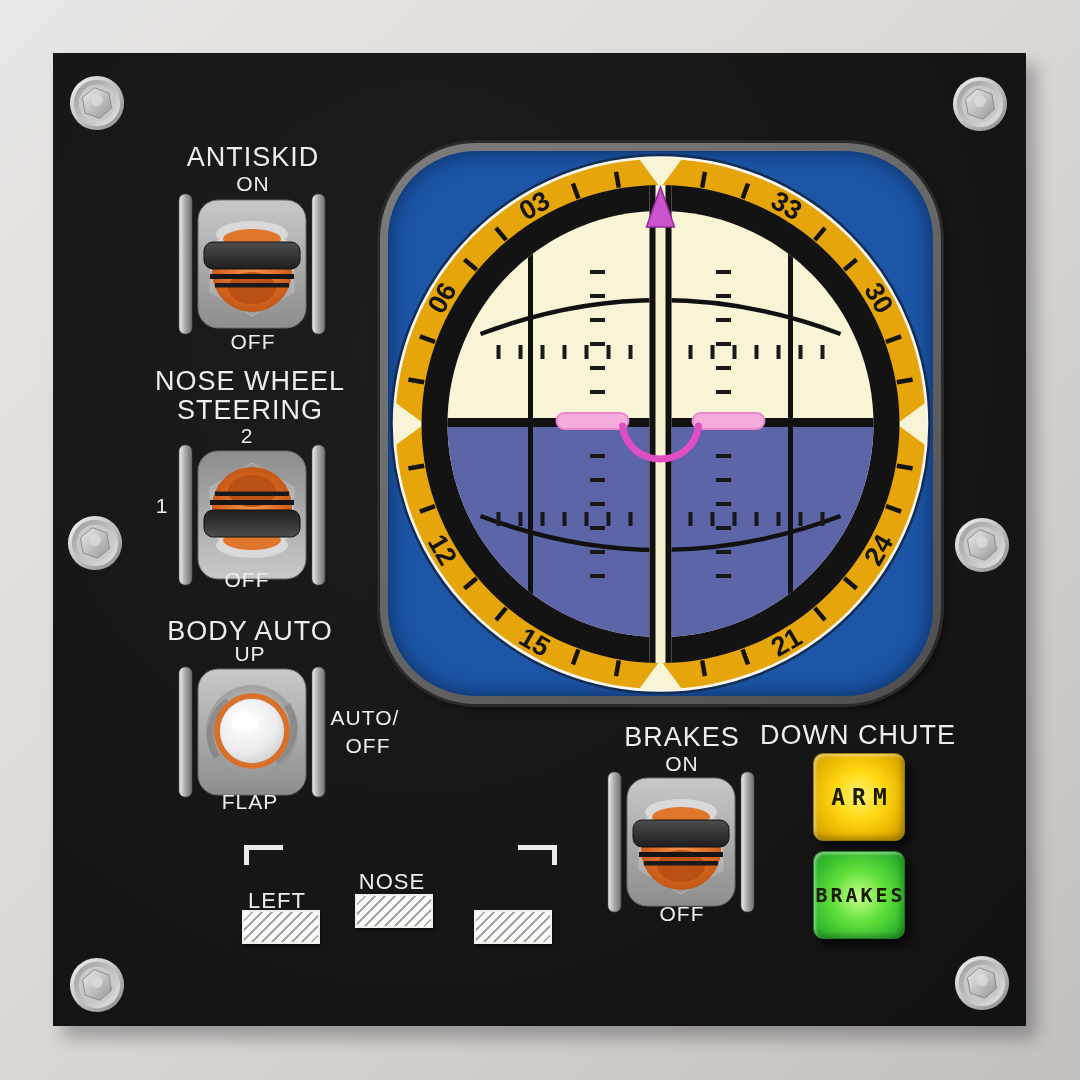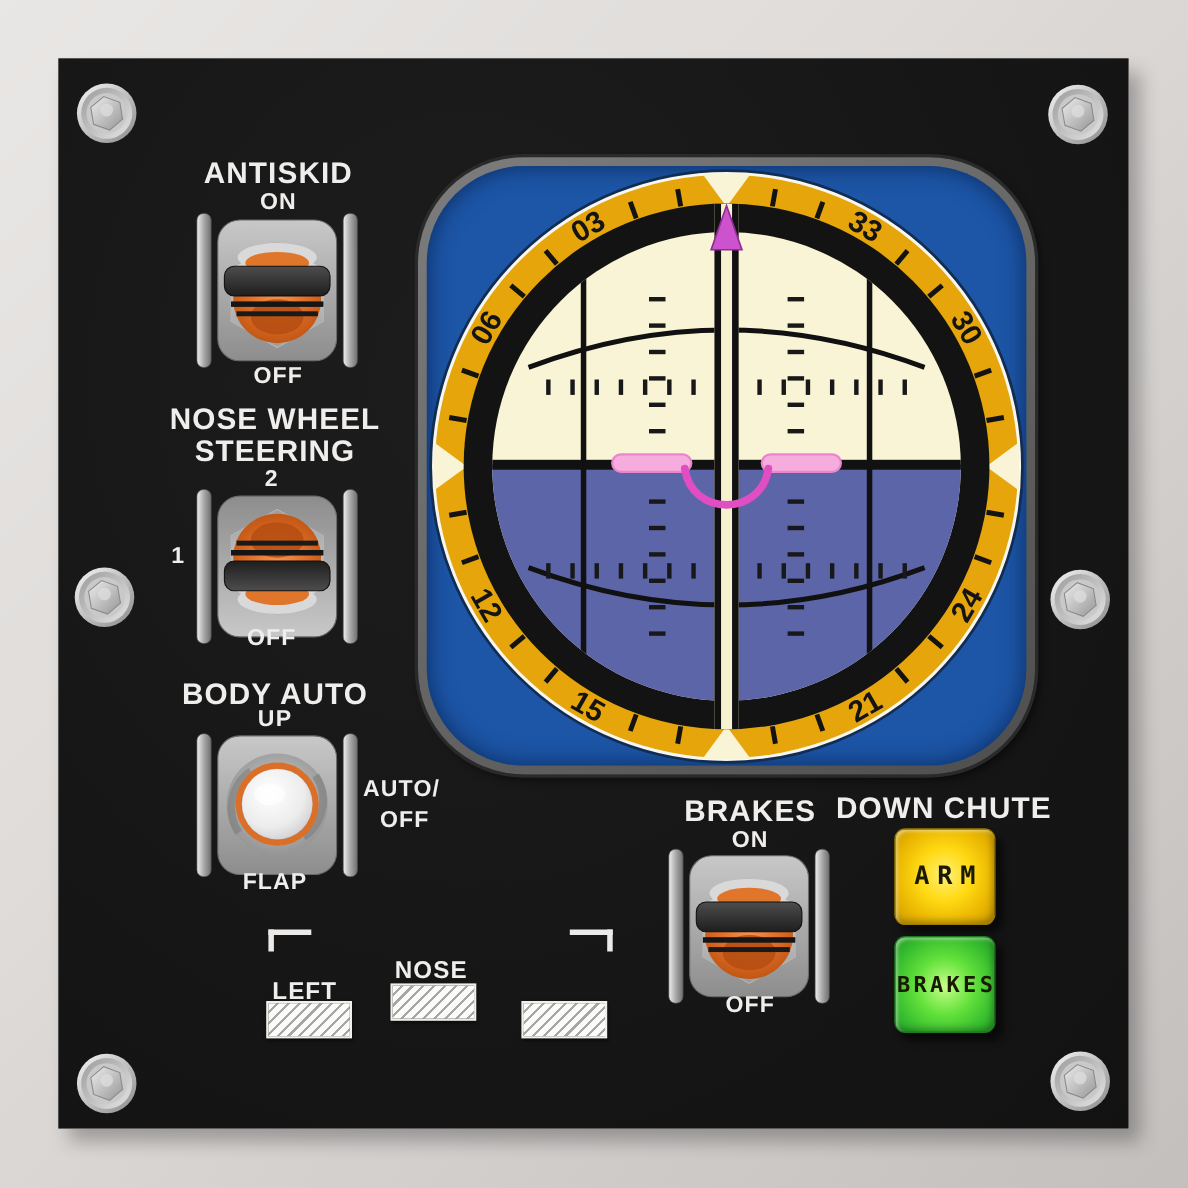--- a/index.html
+++ b/index.html
@@ -2,21 +2,21 @@
 <html><head>
 <meta charset="utf-8">
 <style>
   html,body{margin:0;padding:0;}
   .wall{position:relative;width:1080px;height:1080px;overflow:hidden;
     background:linear-gradient(135deg,#e9e7e5 0%,#dedbd9 40%,#cecbc9 75%,#c2bfbd 100%);
     font-family:"Liberation Sans",sans-serif;}
   .panel{position:absolute;left:53px;top:53px;width:973px;height:973px;
     background:radial-gradient(ellipse at 38% 30%,#1d1d1d 0%,#161616 60%,#121212 100%);
     box-shadow:10px 12px 16px rgba(0,0,0,0.28);}
-  .lbl{position:absolute;color:#efeeec;font-weight:700;text-align:center;
+  .lbl{position:absolute;color:#efeeec;font-weight:400;text-align:center;
     letter-spacing:1px;transform:translateX(-50%);white-space:nowrap;}
   .t27{font-size:27px;} .t25{font-size:21px;} .t22{font-size:22px;}
   .toggle{position:absolute;width:150px;height:144px;}
   .screw{position:absolute;width:58px;height:58px;}
   .adi-bezel{position:absolute;left:380px;top:143px;width:561px;height:561px;
     border-radius:96px;background:linear-gradient(145deg,#7d7d7d,#4e4e4e);
     box-shadow:0 0 0 3px #2a2a2a, 4px 5px 8px rgba(0,0,0,0.5);}
   .adi-blue{position:absolute;inset:8px;border-radius:88px;background:#1d56a7;
     box-shadow:inset 0 0 22px #0a2a5e;}
   .adi-svg{position:absolute;inset:0;}

